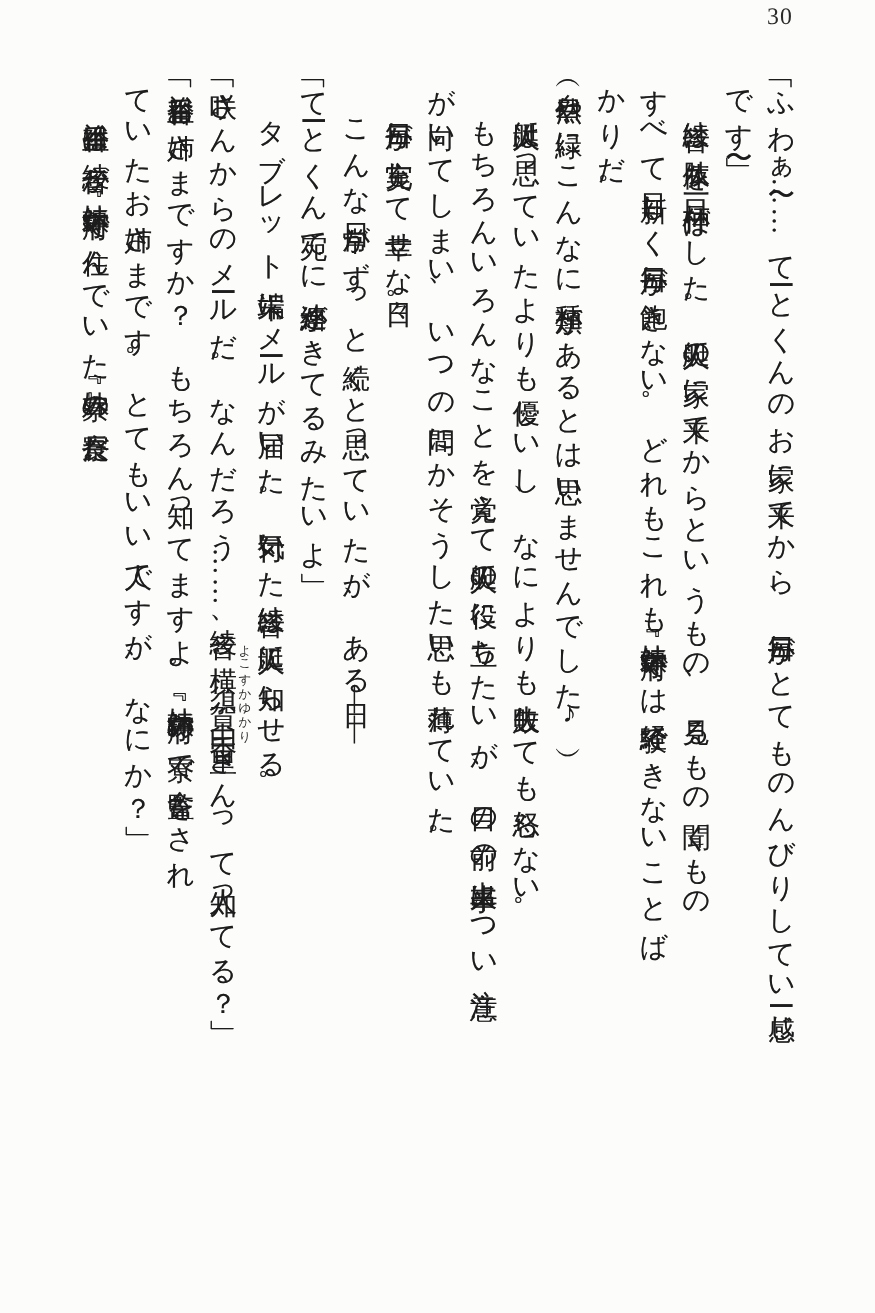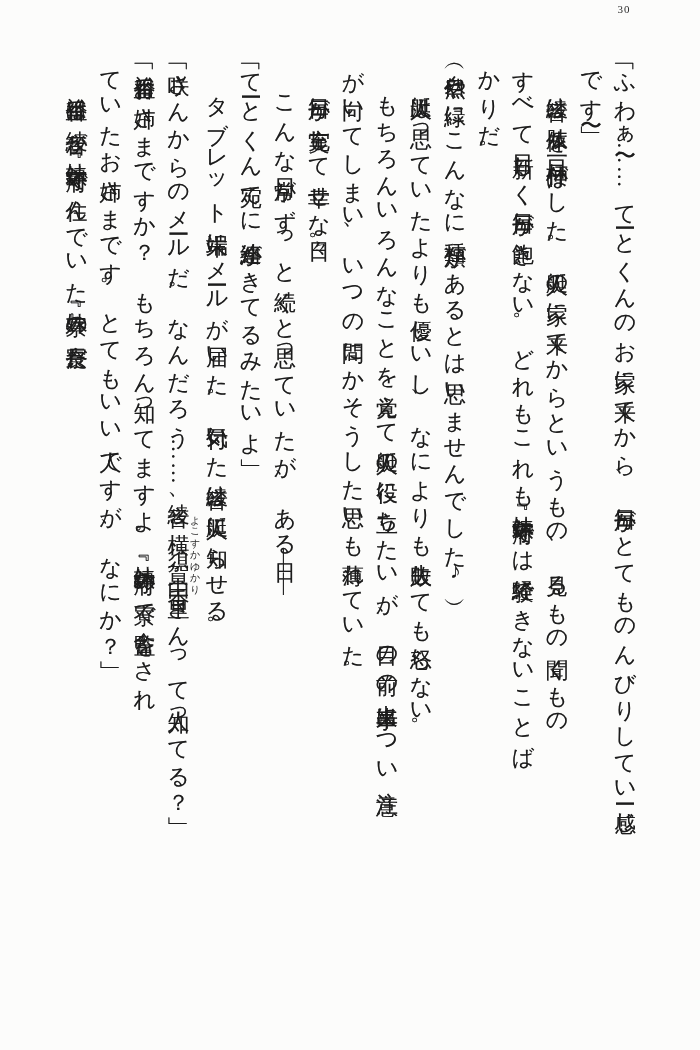--- a/index.html
+++ b/index.html
@@ -16,21 +16,21 @@
     height: 1050px;
     background: #fcfcfb;
     font-family: "Liberation Serif", "DejaVu Serif", serif;
   }
   .page-number {
     position: absolute;
     top: 3px;
     left: 609px;
     width: 30px;
     text-align: center;
-    font-size: 11px;
+    font-size: 19px;
     letter-spacing: 1px;
     color: #2b2b2b;
   }
   .page-text {
     position: absolute;
     top: 56px;
     right: 58px;
     width: 582px;
     height: 940px;
     writing-mode: vertical-rl;

